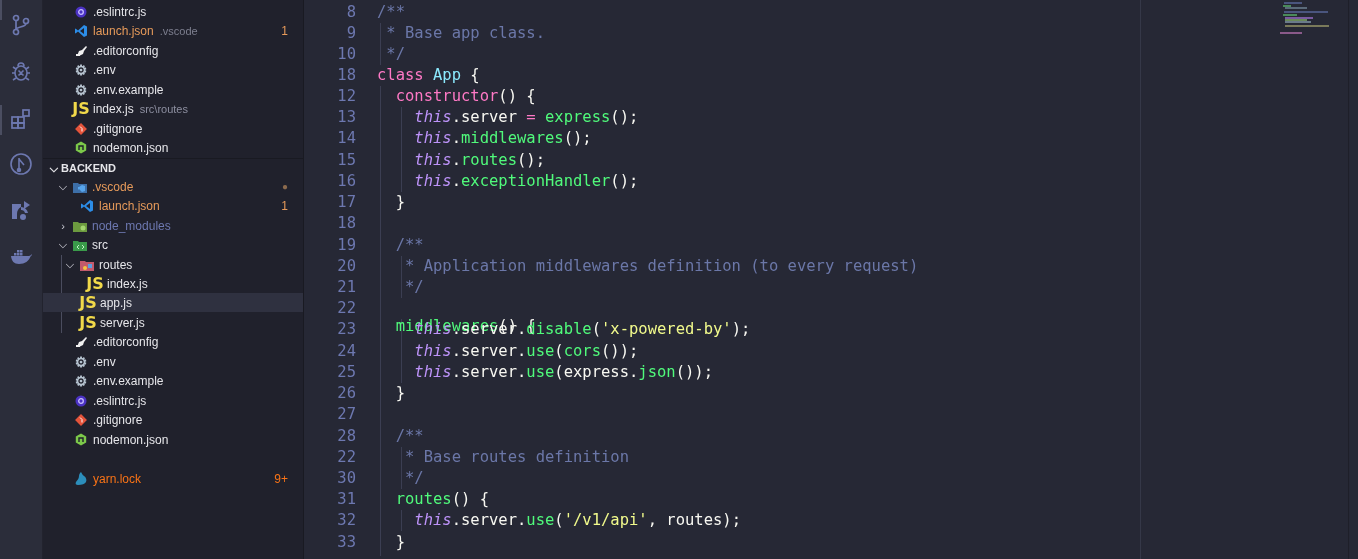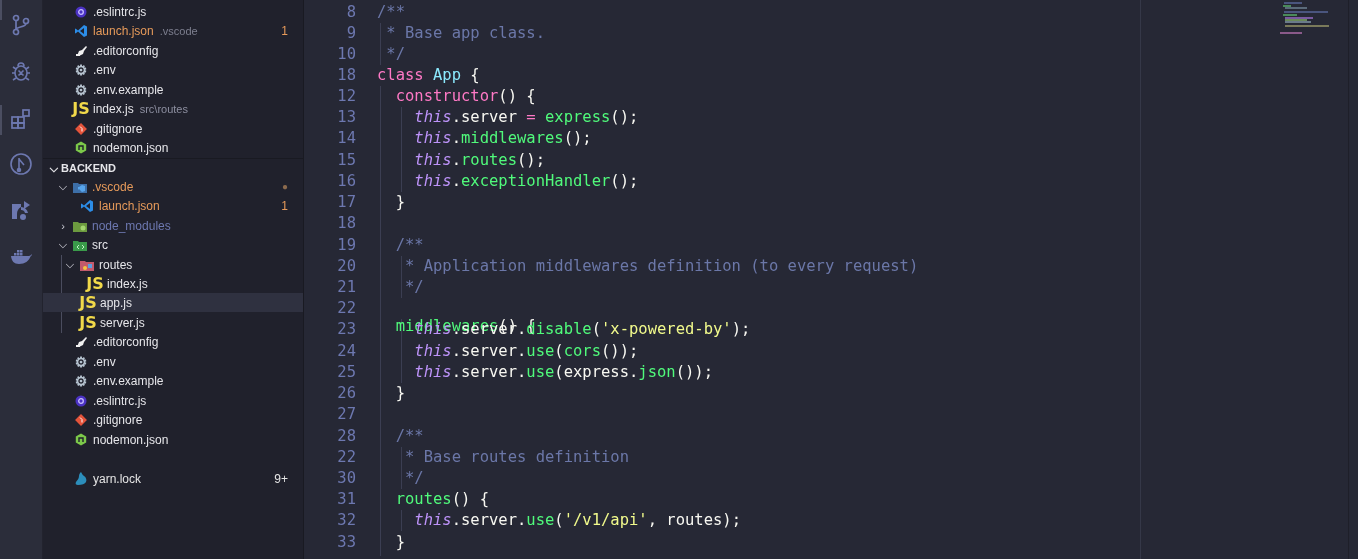--- a/index.html
+++ b/index.html
@@ -34,21 +34,21 @@
     .section-header {
       position: absolute; left: 0; top: 158px; width: 260px; height: 19px;
       display: flex; align-items: center; color: #e6e6ea; font-weight: bold; font-size: 11px;
       background: #20212c; border-top: 1px solid #191a22;
     }
     .section-header .chev { width: 14px; margin-left: 4px; display: inline-flex; justify-content: center; font-size: 11px; }
     .indent-guide { position: absolute; width: 1px; background: #4a4c5e; }
 
     .js-icon { color: #f1d94a; font-family: "DejaVu Sans", sans-serif; font-size: 9px; font-weight: bold; }
     .col-orange { color: #e69a5a; }
-    .col-red { color: #e5e5e5; }
+    .col-red { color: #f97316; }
     .col-dim { color: #6d78b0; }
 
     .editor {
       position: absolute; left: 304px; top: 0; width: 1054px; height: 559px;
       background: #262835;
       font-family: "DejaVu Sans Mono", monospace; font-size: 16px;
     }
     .gutter { position: absolute; left: 0; top: 0; width: 52px; }
     .ln {
       position: absolute; right: 0; width: 52px; text-align: right;

